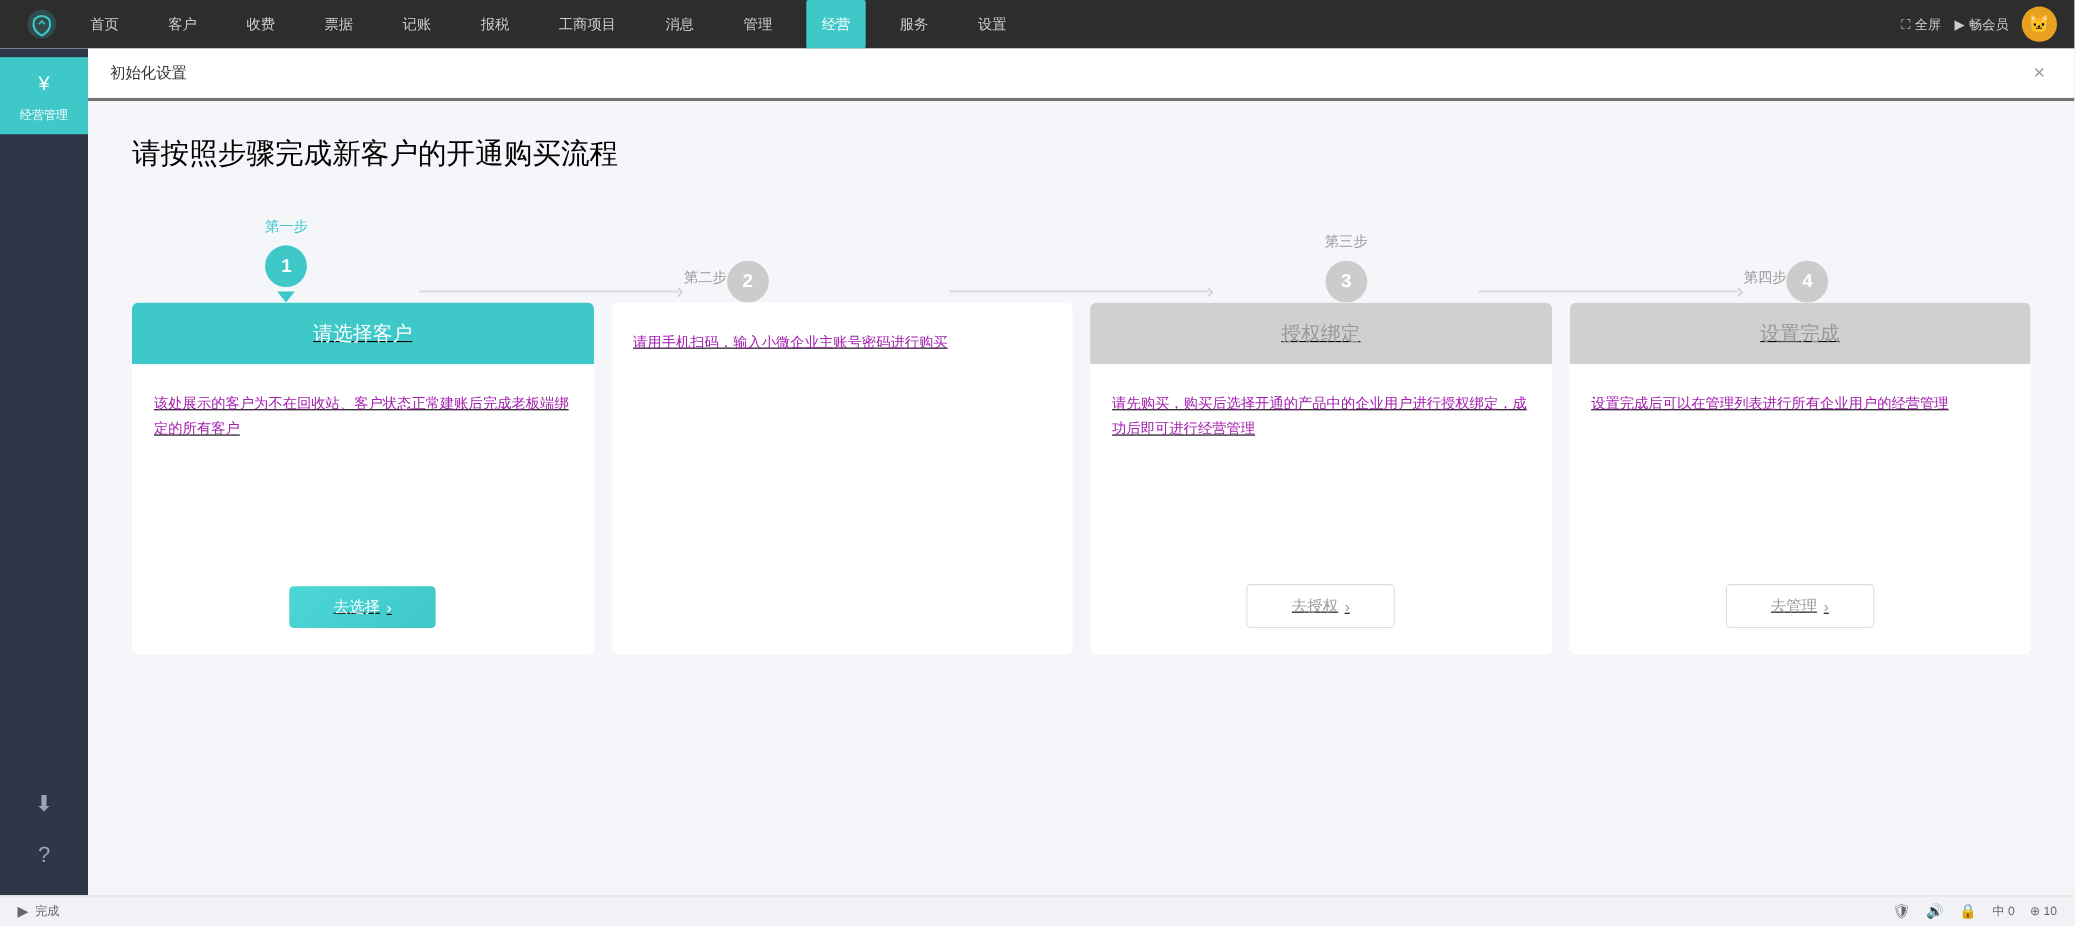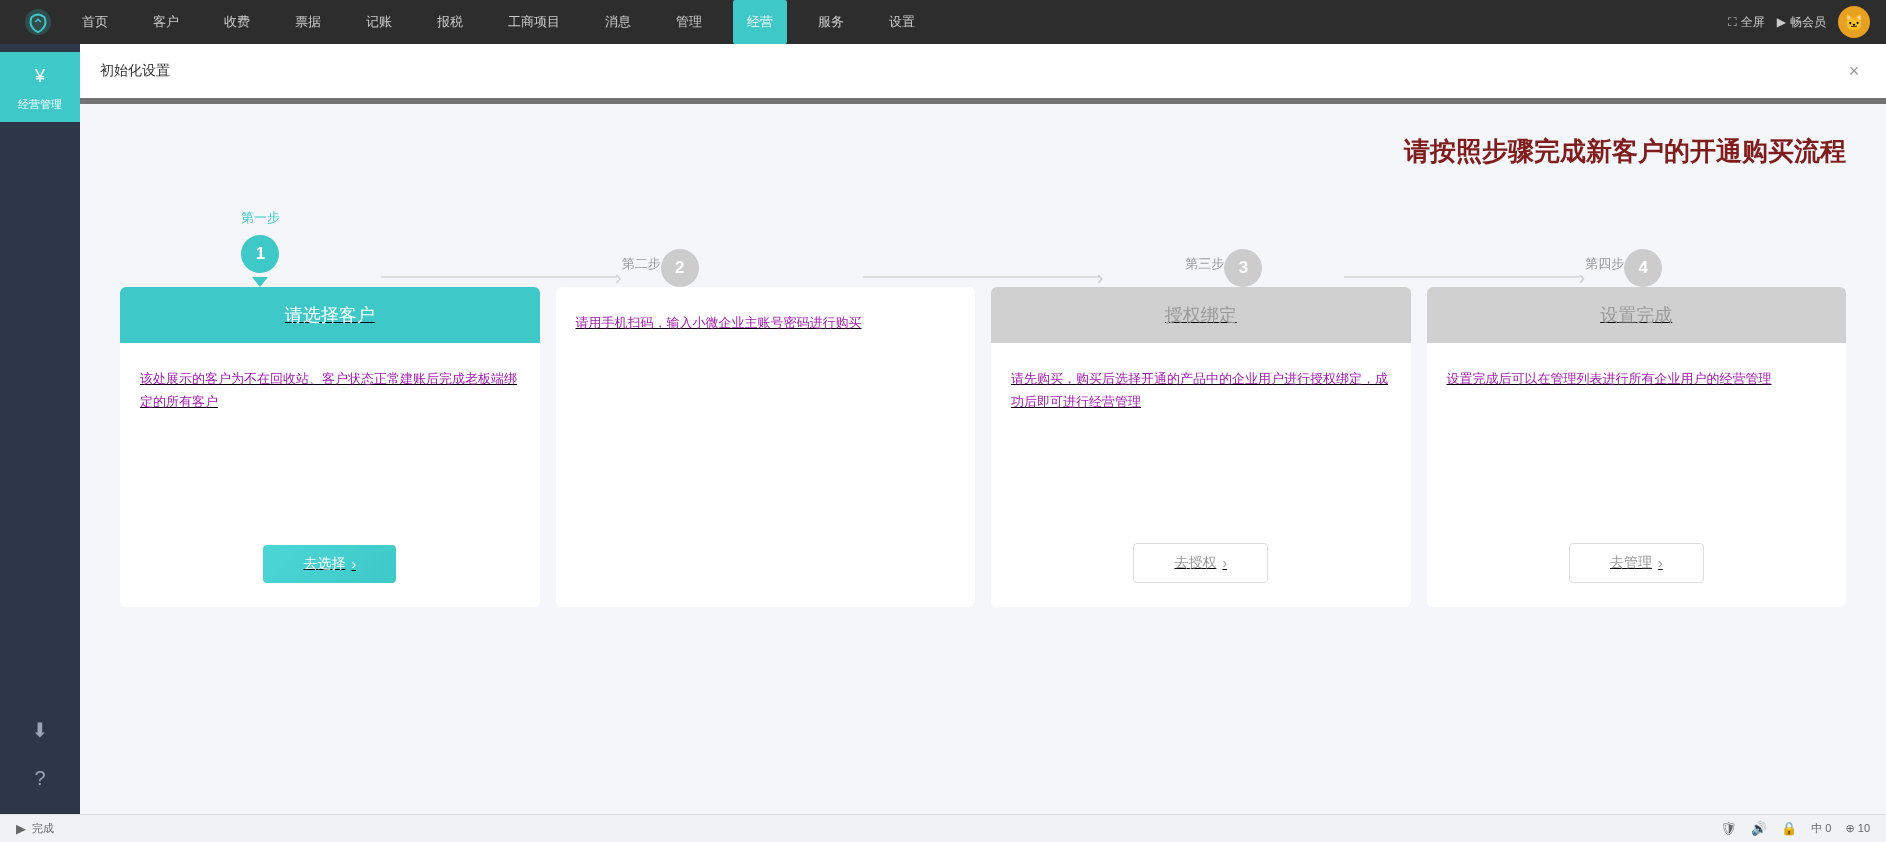--- a/index.html
+++ b/index.html
@@ -133,27 +133,27 @@
     .content-area {
       flex: 1;
       background: #f5f6fa;
       display: flex;
       flex-direction: column;
       overflow: hidden;
     }
 
     
     .page-header {
-      height: 60px;
+      height: 48px;
       background: #fff;
       display: flex;
       align-items: center;
       justify-content: space-between;
       padding: 0 20px;
-      border-bottom: 6px solid #737373;
+      border-bottom: 3px solid #737373;
       flex-shrink: 0;
     }
     .page-title {
       font-size: 14px;
       color: #333;
       font-weight: 500;
     }
     .close-btn {
       width: 24px;
       height: 24px;
@@ -168,25 +168,25 @@
     
     .page-content {
       flex: 1;
       overflow-y: auto;
       padding: 30px 40px;
       background: #f5f6fa;
     }
 
     
     .wizard-title {
-      text-align: right;
+      text-align: left;
       font-size: 26px;
-      color: #7f1d1d;
+      color: #000000;
       margin-bottom: 40px;
-      font-weight: 700;
+      font-weight: 400;
     }
 
     
     .cards-row {
       display: flex;
       gap: 16px;
       text-decoration: underline;
     }
 
     .card {
@@ -382,21 +382,21 @@
           <div style="width:38px;height:38px;border-radius:50%;background:#ccc;display:flex;align-items:center;justify-content:center;color:#fff;font-size:17px;font-weight:bold;">
             <span>2</span>
           </div>
         </div>
 
         <div class="connector" style="flex:1;">
           <div class="connector-line"></div>
           <span class="connector-arrow">›</span>
         </div>
 
-        <div style="display:flex; align-items:center; flex:1;justify-content:center;">
+        <div style="display:flex; flex-direction:column; align-items:center; flex:1;">
           <span style="font-size:13px; color:#999; margin-bottom:8px;">第三步</span>
           <div style="width:38px;height:38px;border-radius:50%;background:#ccc;display:flex;align-items:center;justify-content:center;color:#fff;font-size:17px;font-weight:bold;">
             <span>3</span>
           </div>
         </div>
 
         <div class="connector" style="flex:1;">
           <div class="connector-line"></div>
           <span class="connector-arrow">›</span>
         </div>

